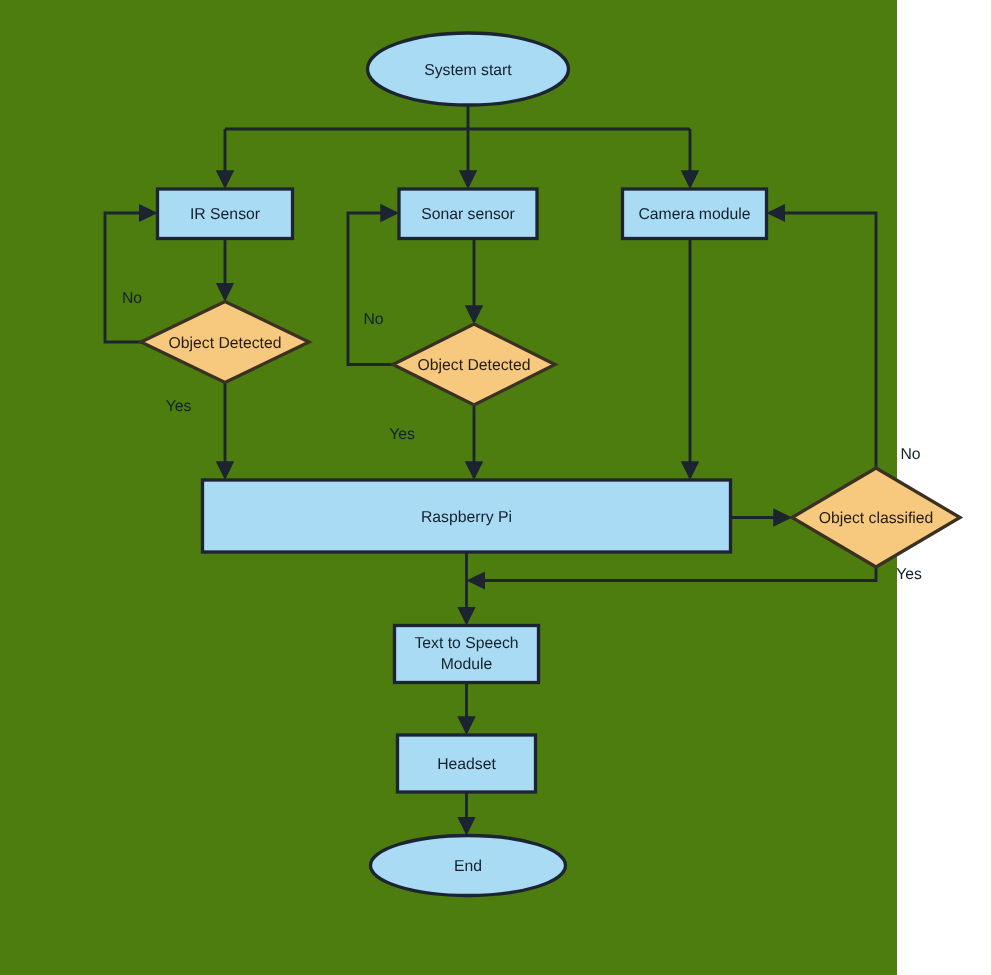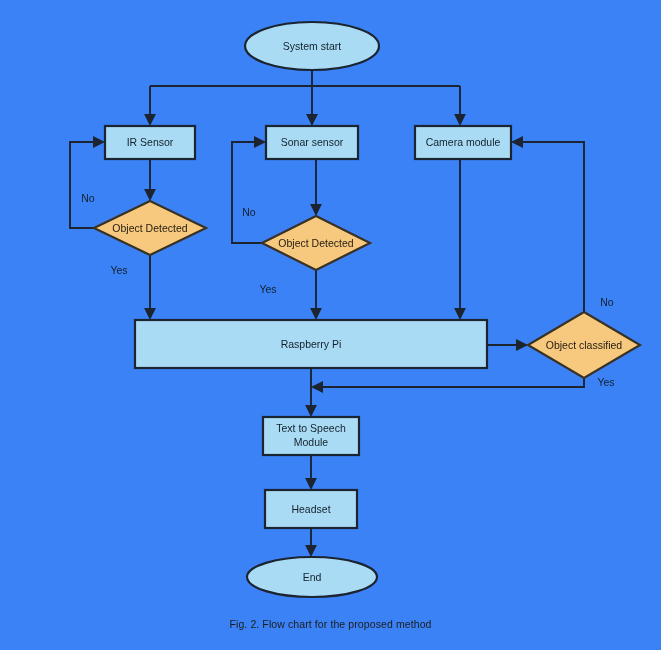--- a/index.html
+++ b/index.html
@@ -9,23 +9,23 @@
     background: #ffffff;
   }
   body {
     width: 661px;
     height: 650px;
     font-family: "Liberation Sans", sans-serif;
     overflow: hidden;
   }
   #figure-root {
     position: relative;
-    width: 661px;
+    width: 598px;
     height: 650px;
-    background: #3b82f6;
+    background: #4d7c0f;
   }
   svg#flowchart {
     display: block;
     width: 661px;
     height: 650px;
   }
   .node-shape {
     stroke: #1b2430;
     stroke-width: 2.2;
   }
@@ -186,14 +186,13 @@
     <g>
       <text class="edge-label" x="88" y="199">No</text>
       <text class="edge-label" x="249" y="213">No</text>
       <text class="edge-label" x="607" y="303">No</text>
       <text class="edge-label" x="119" y="271">Yes</text>
       <text class="edge-label" x="268" y="290">Yes</text>
       <text class="edge-label" x="606" y="383">Yes</text>
     </g>
   </svg>
 
-  <div class="caption">Fig. 2. Flow chart for the proposed method</div>
 </div>
 
 </body></html>

